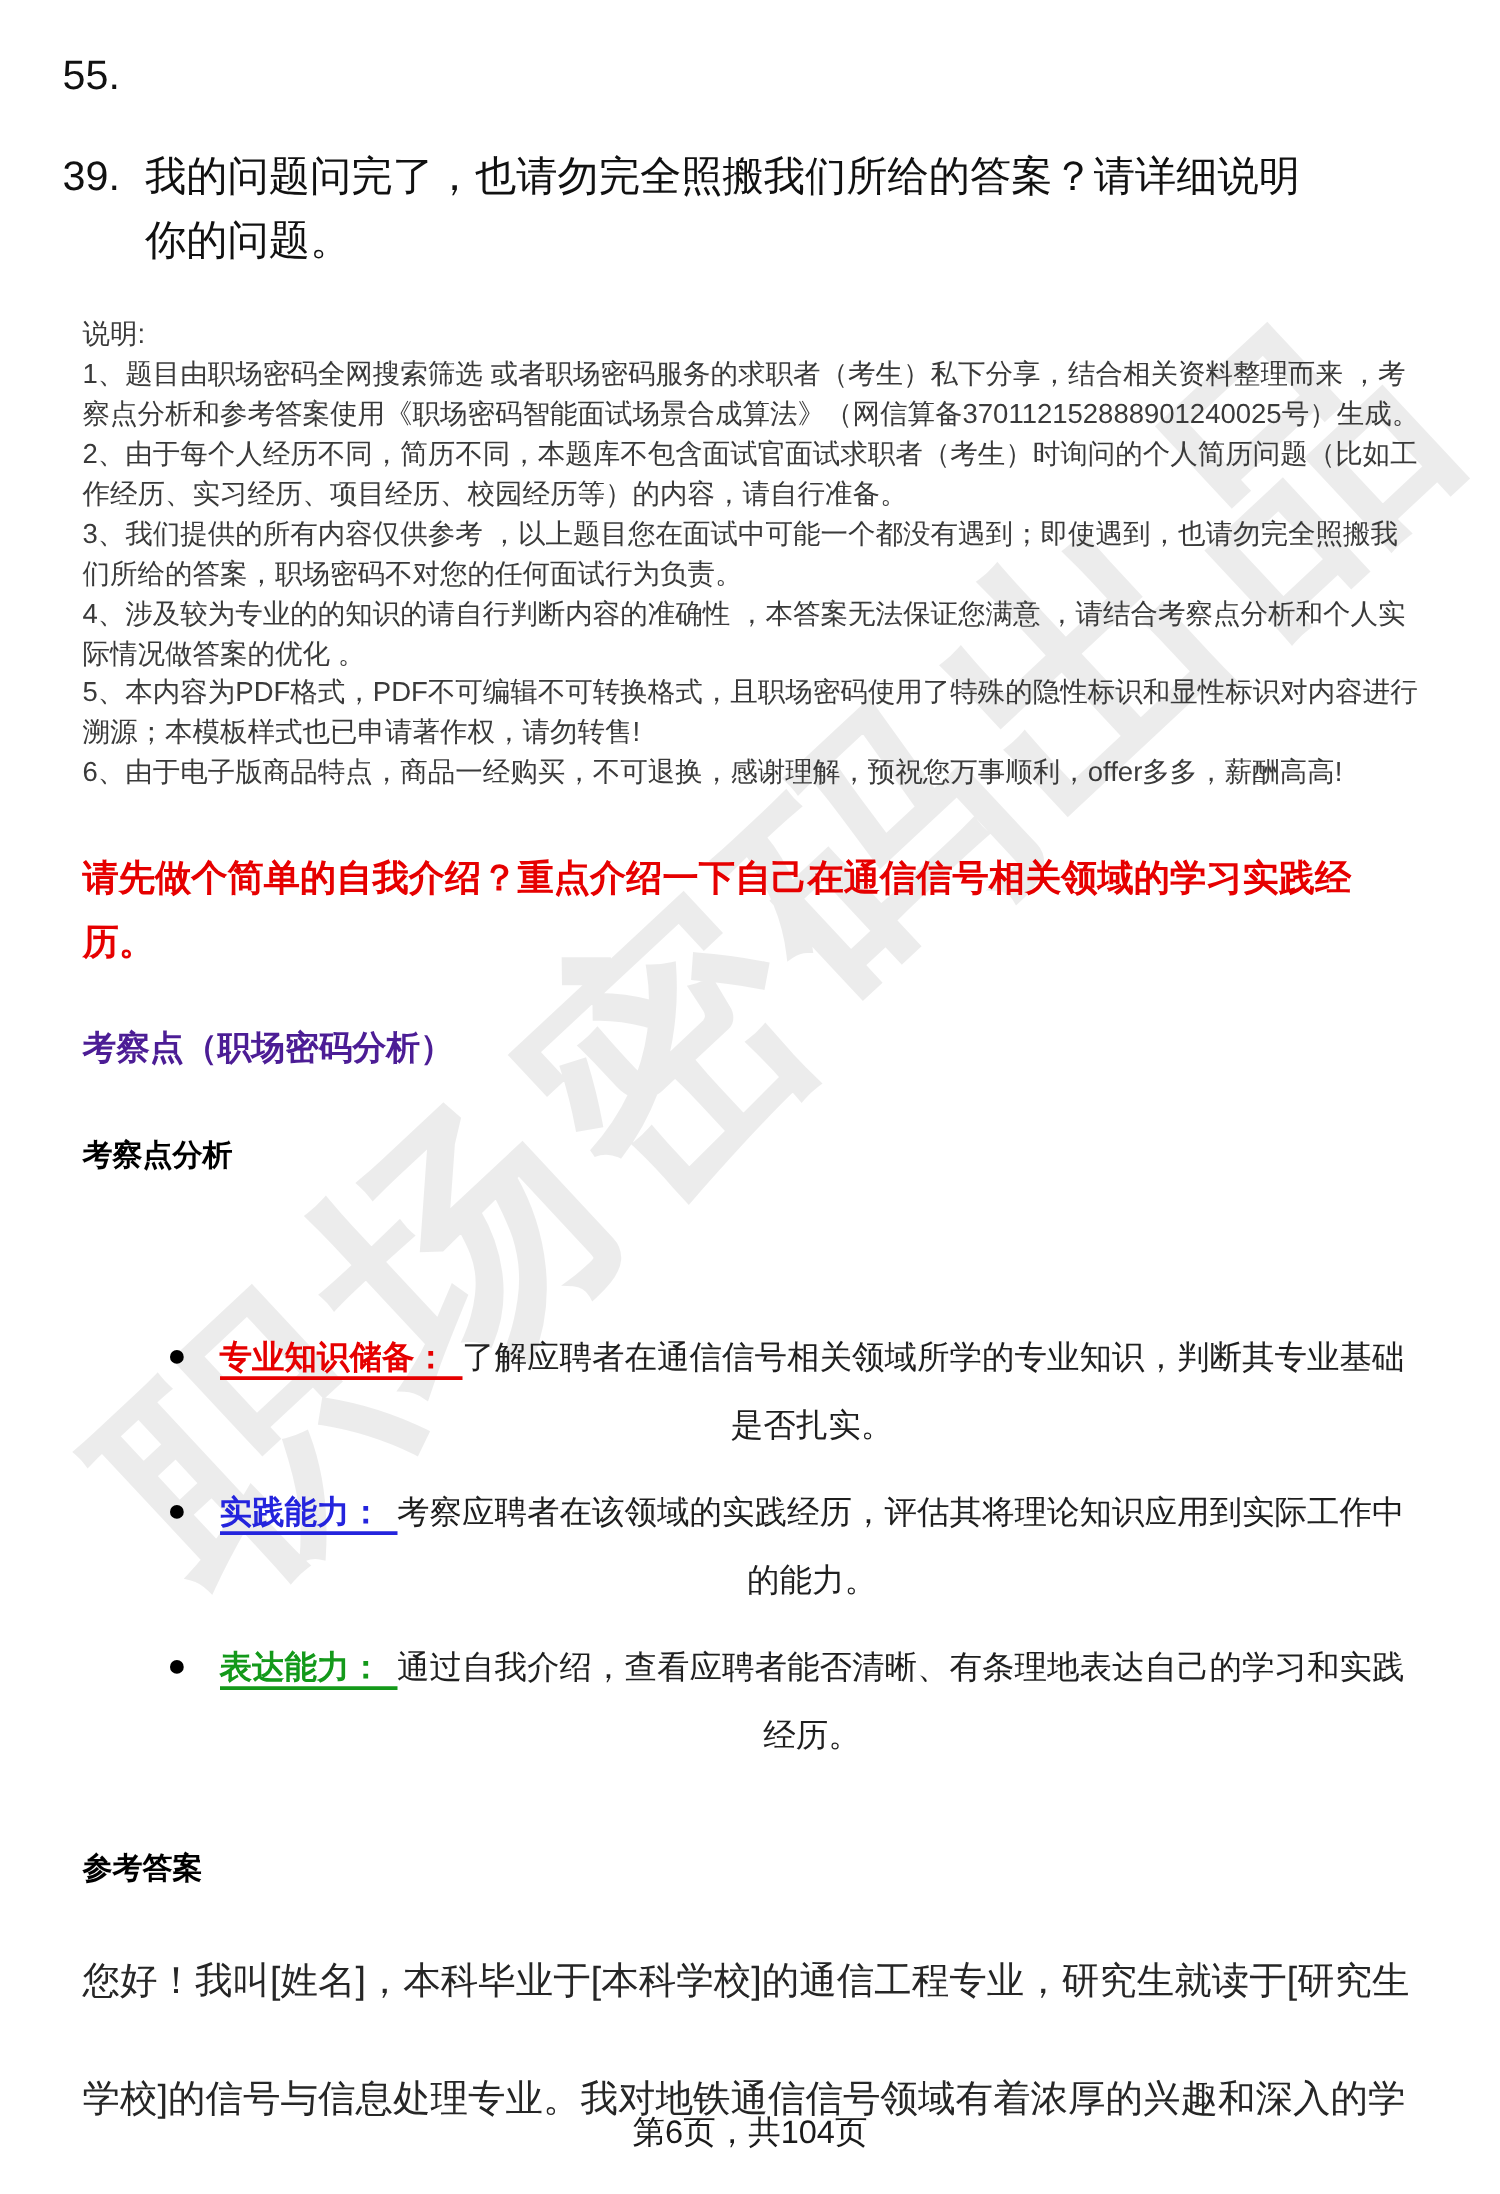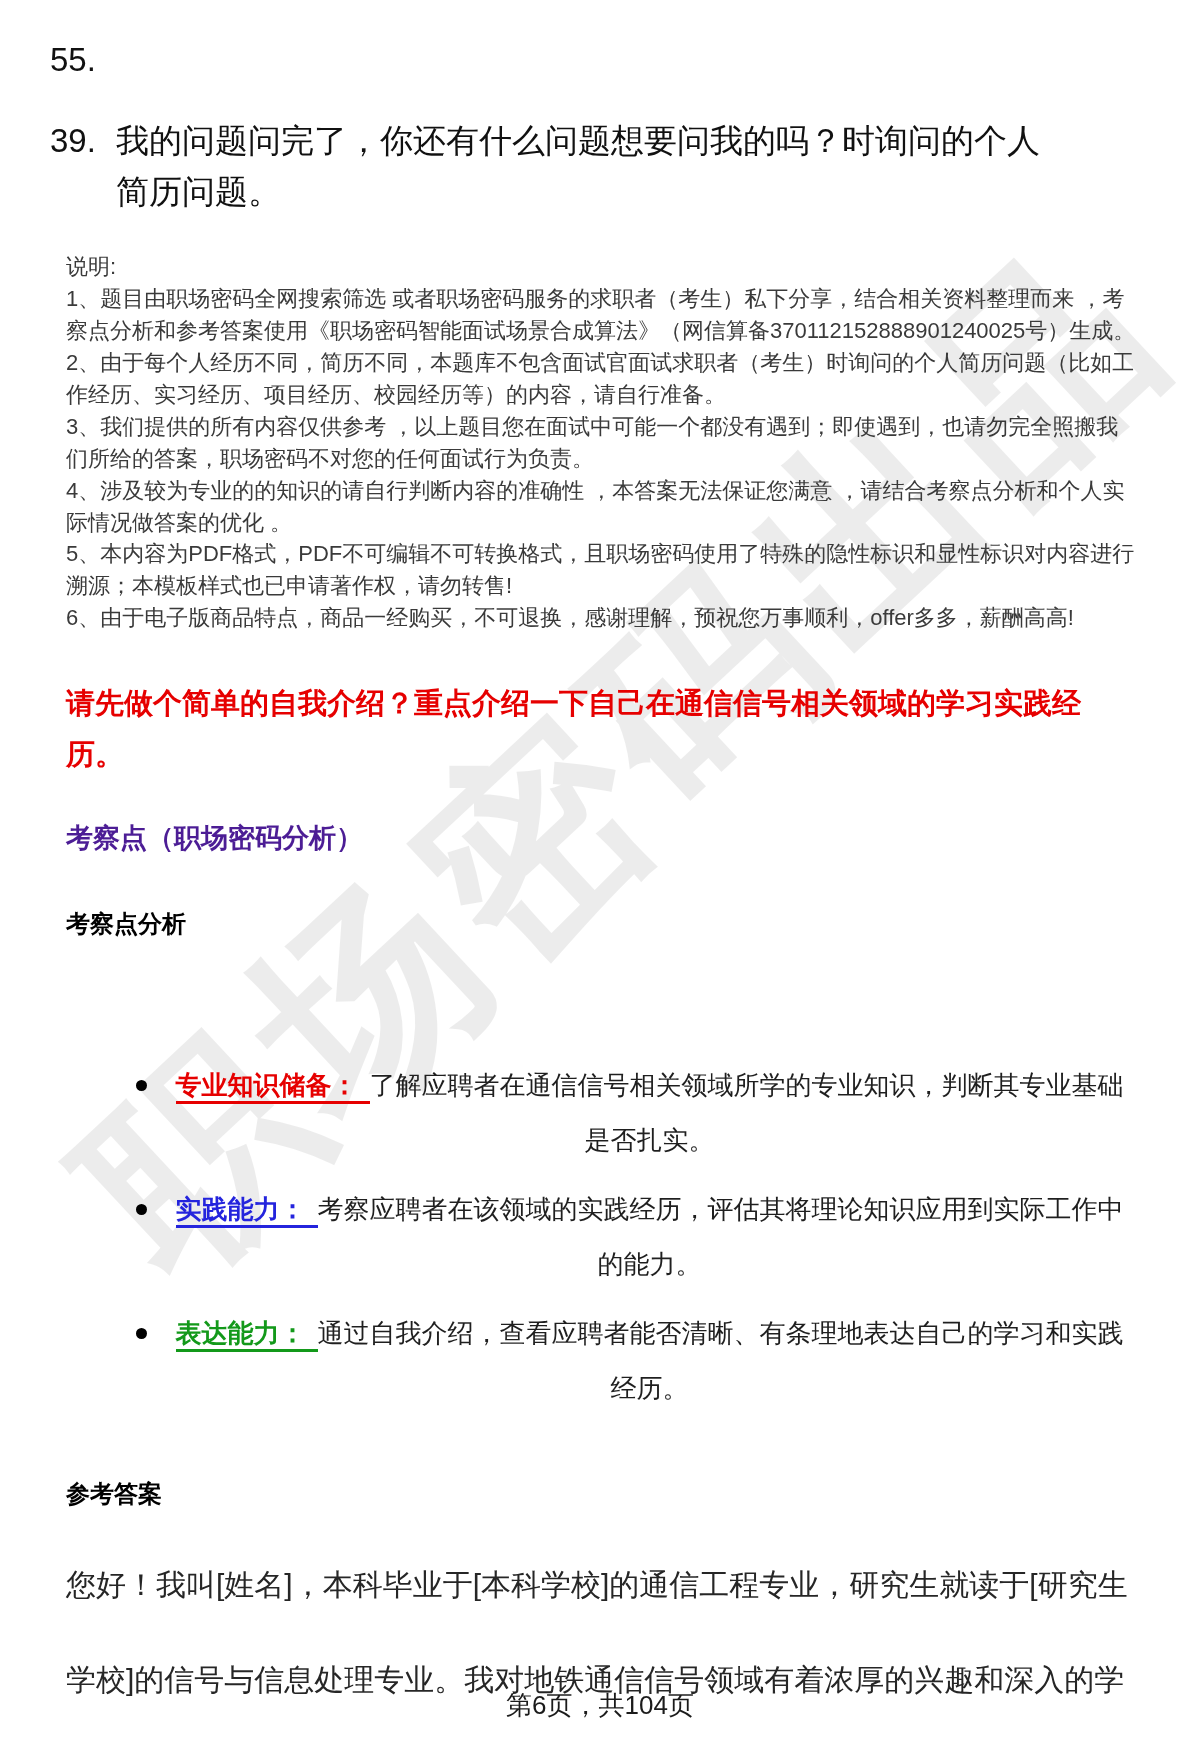--- a/index.html
+++ b/index.html
@@ -94,21 +94,21 @@
 <div class="watermark">职场密码出品</div>
 
 <div class="content">
 
   <div class="question">
     <span class="qnum">55.</span>
   </div>
 
   <div class="question">
     <span class="qnum">39.</span>
-    <span class="qtext">我的问题问完了，你还有什么问题想要问我的吗？时询问的个人简历问题。</span>
+    <span class="qtext">我的问题问完了，也请勿完全照搬我们所给的答案？请详细说明你的问题。</span>
   </div>
 
   <div class="notes">
     <div class="note-line">说明:</div>
     <div class="note-line">1、题目由职场密码全网搜索筛选 或者职场密码服务的求职者（考生）私下分享，结合相关资料整理而来 ，考察点分析和参考答案使用《职场密码智能面试场景合成算法》（网信算备370112152888901240025号）生成。</div>
     <div class="note-line">2、由于每个人经历不同，简历不同，本题库不包含面试官面试求职者（考生）时询问的个人简历问题（比如工作经历、实习经历、项目经历、校园经历等）的内容，请自行准备。</div>
     <div class="note-line">3、我们提供的所有内容仅供参考 ，以上题目您在面试中可能一个都没有遇到；即使遇到，也请勿完全照搬我们所给的答案，职场密码不对您的任何面试行为负责。</div>
     <div class="note-line">4、涉及较为专业的的知识的请自行判断内容的准确性 ，本答案无法保证您满意 ，请结合考察点分析和个人实际情况做答案的优化 。</div>
     <div class="note-line">5、本内容为PDF格式，PDF不可编辑不可转换格式，且职场密码使用了特殊的隐性标识和显性标识对内容进行溯源；本模板样式也已申请著作权，请勿转售!</div>
     <div class="note-line">6、由于电子版商品特点，商品一经购买，不可退换，感谢理解，预祝您万事顺利，offer多多，薪酬高高!</div>

